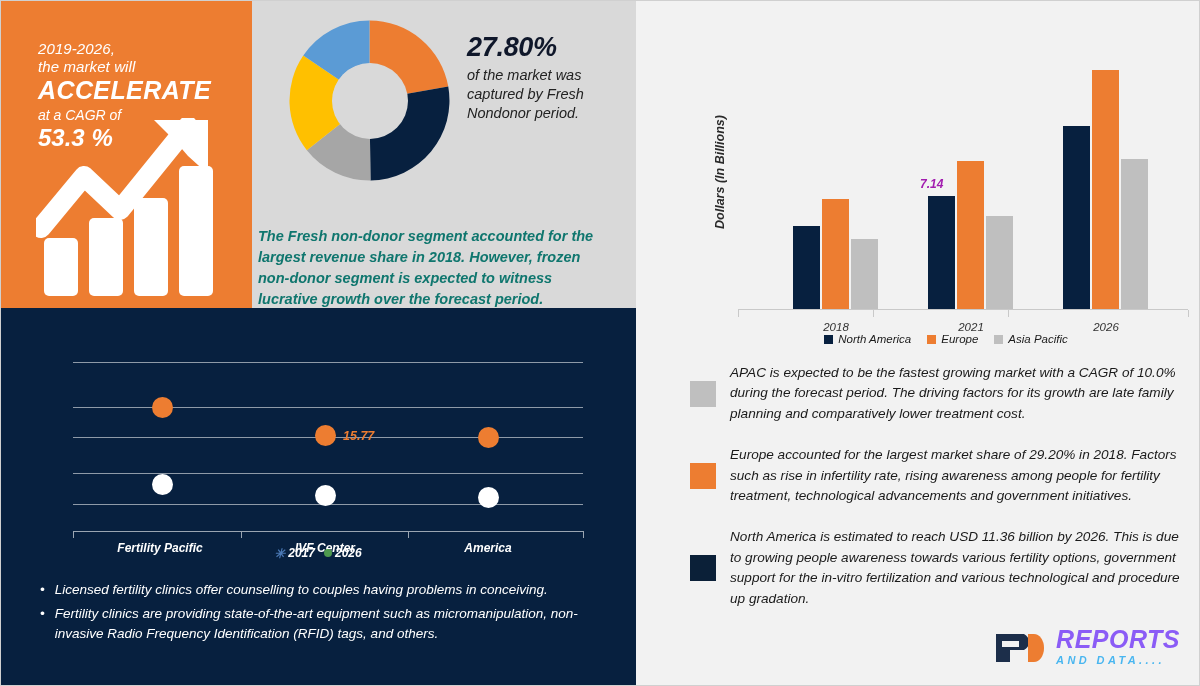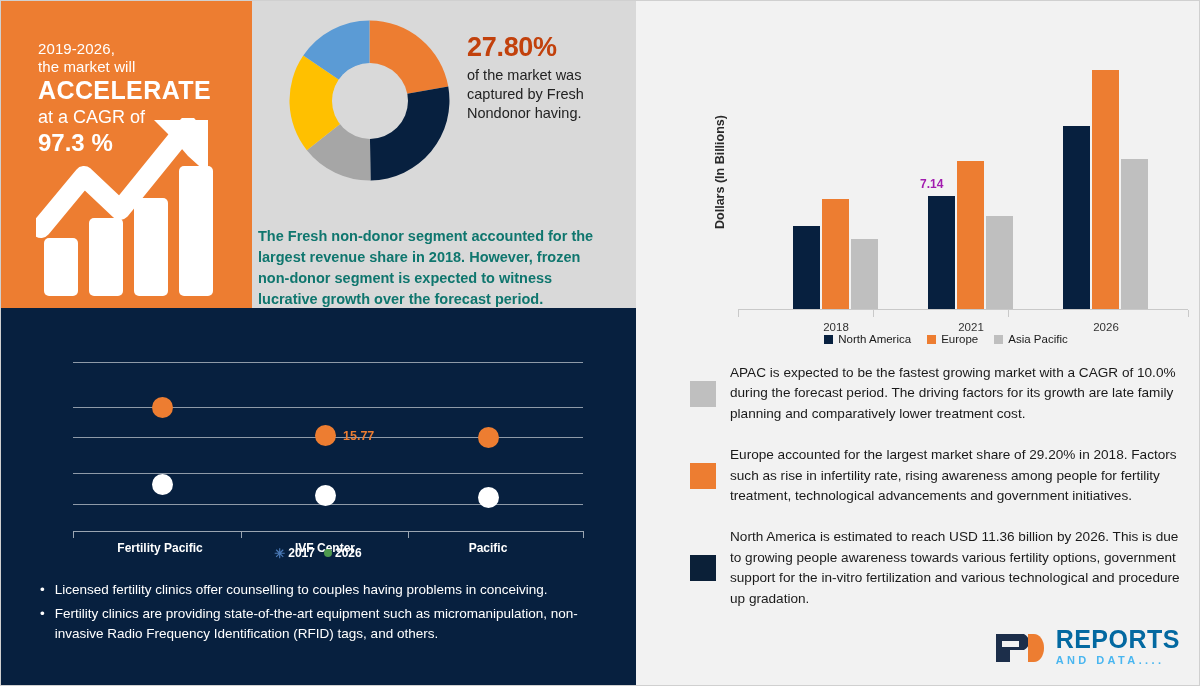--- a/index.html
+++ b/index.html
@@ -2,47 +2,47 @@
 <html><head>
 <meta charset="utf-8">
 <style>
   * { box-sizing: border-box; margin: 0; padding: 0; }
   html, body { width: 1200px; height: 686px; }
   body {
     font-family: "Liberation Sans", sans-serif;
     background: #ffffff;
     overflow: hidden;
   }
-  #page { position: relative; width: 968px; height: 686px; background: #ffffff; }
+  #page { position: relative; width: 968px; height: 686px; background: #ffffff; font-style: italic; }
 
   
   .cagr-panel {
     position: absolute; left: 0; top: 0; width: 252px; height: 308px;
     background: #ED7D31; color: #ffffff; overflow: hidden;
   }
   .cagr-text { position: absolute; left: 38px; top: 40px; line-height: 1.18; }
   .cagr-line1 { font-size: 15px; letter-spacing: .1px; }
   .cagr-line2 { font-size: 15px; letter-spacing: .1px; }
   .cagr-big { font-size: 25px; font-weight: bold; letter-spacing: .4px; margin: 1px 0 1px; }
-  .cagr-line3 { font-size: 18px; }
+  .cagr-line3 { font-size: 14px; }
   .cagr-pct { font-size: 24px; font-weight: bold; margin-top: 1px; }
   .cagr-art { position: absolute; left: 36px; top: 118px; width: 200px; height: 178px; }
 
   
   .donut-panel {
     position: absolute; left: 252px; top: 0; width: 384px; height: 308px;
     background: #D9D9D9;
   }
   .donut-wrap { position: absolute; left: 35px; top: 18px; width: 165px; height: 165px; }
   .donut-hole {
     position: absolute; left: 50%; top: 50%; width: 76px; height: 76px;
     margin: -38px 0 0 -38px; border-radius: 50%; background: #D9D9D9;
   }
   .pct-block { position: absolute; left: 215px; top: 32px; width: 150px; }
-  .pct-value { font-size: 27px; font-weight: bold; color: #c2410c; letter-spacing: -.3px; }
+  .pct-value { font-size: 27px; font-weight: bold; color: #0f172a; letter-spacing: -.3px; }
   .pct-desc { font-size: 14.5px; color: #222; line-height: 1.32; margin-top: 3px; }
   .donut-para {
     position: absolute; left: 6px; top: 194px; width: 340px;
     font-size: 14.5px; font-weight: bold; color: #0f766e; line-height: 1.46; margin-top: 32px;
   }
 
   
   .navy-panel {
     position: absolute; left: 0; top: 308px; width: 636px; height: 378px;
     background: #07203F; color: #ffffff;
@@ -109,40 +109,40 @@
   .bl-sw { width: 9px; height: 9px; display: inline-block; }
 
   .notes { position: absolute; left: 54px; top: 363px; width: 490px; }
   .note { position: relative; display: flex; align-items: center; gap: 14px; margin-bottom: 21px; }
   .note-sw { flex: 0 0 auto; width: 26px; height: 26px; }
   .note-txt { flex: 1 1 auto; font-size: 13.6px; line-height: 1.5; color: #1a1a1a; }
 
   .logo { position: absolute; right: 20px; bottom: 20px; display: flex; align-items: center; gap: 8px; }
   .logo-mark { width: 54px; height: 34px; }
   .logo-text { display: flex; flex-direction: column; line-height: 1; }
-  .logo-main { font-size: 25px; font-weight: bold; color: #0369a1; letter-spacing: .5px; }
+  .logo-main { font-size: 25px; font-weight: bold; color: #8b5cf6; letter-spacing: .5px; }
   .logo-sub { font-size: 11px; font-weight: bold; color: #49B6F0; letter-spacing: 3.4px; margin-top: 3px; }
 
   .outer-border {
     position: absolute; left: 0; top: 0; width: 1200px; height: 686px;
     border: 1px solid #d0d0d0; pointer-events: none;
   }
 </style>
 </head>
 <body>
 
 <div id="page">
 
   <div class="cagr-panel">
     <div class="cagr-text">
       <div class="cagr-line1">2019-2026,</div>
       <div class="cagr-line2">the market will</div>
       <div class="cagr-big">ACCELERATE</div>
       <div class="cagr-line3">at a CAGR of</div>
-      <div class="cagr-pct">97.3 %</div>
+      <div class="cagr-pct">53.3 %</div>
     </div>
     <svg class="cagr-art" viewBox="0 0 200 178">
       <rect x="8" y="120" width="34" height="58" rx="5" fill="#ffffff"></rect>
       <rect x="53" y="100" width="34" height="78" rx="5" fill="#ffffff"></rect>
       <rect x="98" y="80" width="34" height="98" rx="5" fill="#ffffff"></rect>
       <rect x="143" y="48" width="34" height="130" rx="5" fill="#ffffff"></rect>
       <path d="M5 110 L48 58 L84 92 L152 8" stroke="#ffffff" stroke-width="20" fill="none" stroke-linecap="round" stroke-linejoin="round"></path>
       <path d="M118 2 L172 2 L172 56 L152 38 L140 24 Z" fill="#ffffff"></path>
     </svg>
   </div>
@@ -161,21 +161,21 @@
           <path d="M-62.64 49.80 A80 80 0 0 1 -66.22 -44.88 L-30.46 -20.65 A36.8 36.8 0 0 0 -28.82 22.91 Z" fill="#FFC000"></path>
 
           <path d="M-66.22 -44.88 A80 80 0 0 1 0 -80 L0 -36.8 A36.8 36.8 0 0 0 -30.46 -20.65 Z" fill="#5B9BD5"></path>
         </g>
       </svg>
       <div class="donut-hole"></div>
     </div>
 
     <div class="pct-block">
       <div class="pct-value">27.80%</div>
-      <div class="pct-desc"> of the market was captured by Fresh Nondonor having.</div>
+      <div class="pct-desc"> of the market was captured by Fresh Nondonor period.</div>
     </div>
 
     <div class="donut-para">The Fresh non-donor segment accounted for the largest revenue share in 2018. However, frozen non-donor segment is expected to witness lucrative growth over the forecast period.</div>
   </div>
 
   <div class="navy-panel">
 
     <div class="dot-chart">
       <div class="grid-line" style="top:32px;"></div>
       <div class="grid-line" style="top:77px;"></div>
@@ -194,21 +194,21 @@
       <div class="dot-val" style="left:283px; top:99px;">15.77</div>
 
       <div class="axis-line" style="top:201px;"></div>
       <div class="tick" style="left:13px; top:201px; background:#9aa5b2;"></div>
       <div class="tick" style="left:181px; top:201px;"></div>
       <div class="tick" style="left:348px; top:201px;"></div>
       <div class="tick" style="left:523px; top:201px;"></div>
 
       <div class="cat-label" style="left:100px; top:211px;">Fertility Pacific</div>
       <div class="cat-label" style="left:265px; top:211px;">IVF Center</div>
-      <div class="cat-label" style="left:428px; top:211px;">Pacific</div>
+      <div class="cat-label" style="left:428px; top:211px;">America</div>
     </div>
 
     <div class="dot-legend">
       <div class="lg-item">
         <span class="lg-x">✳</span>
         <span>2017</span>
       </div>
       <div class="lg-item">
         <span class="lg-dot"></span>
         <span>2026</span>

